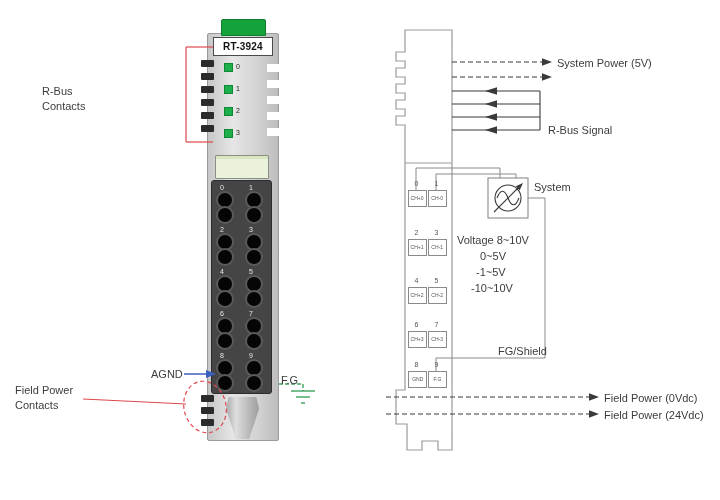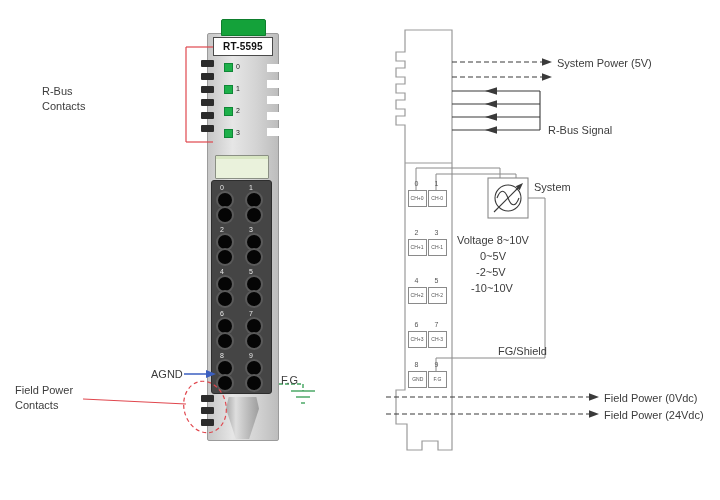--- a/index.html
+++ b/index.html
@@ -39,21 +39,21 @@
   .sbox span{font-size:7px;color:#555;transform:scale(.72);white-space:nowrap;display:block;}
   svg.overlay{position:absolute;left:0;top:0;pointer-events:none;}
 </style>
 </head>
 <body>
 
 <div class="stage">
 
   <div class="mod-body"></div>
   <div class="mod-cap"></div>
-  <div class="mod-model">RT-5595</div>
+  <div class="mod-model">RT-3924</div>
 
   <div class="ctab" style="top:60px"></div>
   <div class="ctab" style="top:73px"></div>
   <div class="ctab" style="top:86px"></div>
   <div class="ctab" style="top:99px"></div>
   <div class="ctab" style="top:112px"></div>
   <div class="ctab" style="top:125px"></div>
 
   <div class="notch" style="top:64px"></div>
   <div class="notch" style="top:80px"></div>
@@ -264,21 +264,21 @@
 
   <div class="lbl" style="left:151px;top:367px">AGND</div>
   <div class="lbl" style="left:281px;top:373px">F.G</div>
 
   <div class="lbl" style="left:557px;top:56px">System Power (5V)</div>
   <div class="lbl" style="left:548px;top:123px">R-Bus Signal</div>
   <div class="lbl" style="left:534px;top:180px">System</div>
 
   <div class="lbl" style="left:457px;top:233px">Voltage 8~10V</div>
   <div class="lbl" style="left:480px;top:249px">0~5V</div>
-  <div class="lbl" style="left:476px;top:265px">-2~5V</div>
+  <div class="lbl" style="left:476px;top:265px">-1~5V</div>
   <div class="lbl" style="left:471px;top:281px">-10~10V</div>
 
   <div class="lbl" style="left:498px;top:344px">FG/Shield</div>
 
   <div class="lbl" style="left:604px;top:391px">Field Power (0Vdc)</div>
   <div class="lbl" style="left:604px;top:408px">Field Power (24Vdc)</div>
 
 </div>
 
 </body></html>

